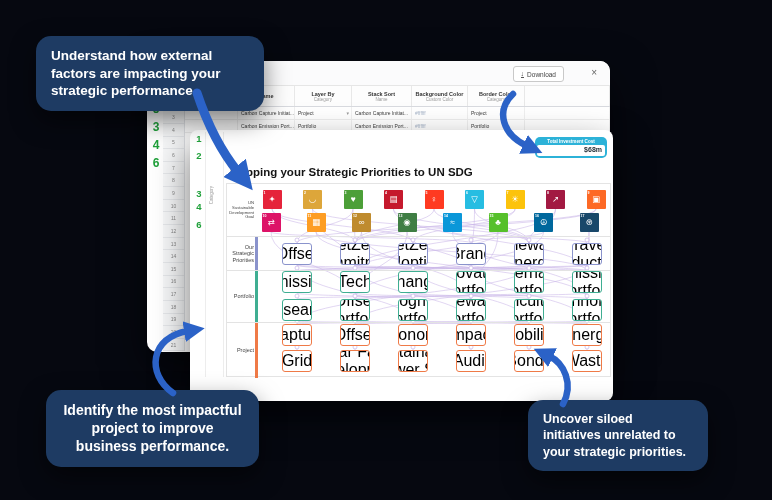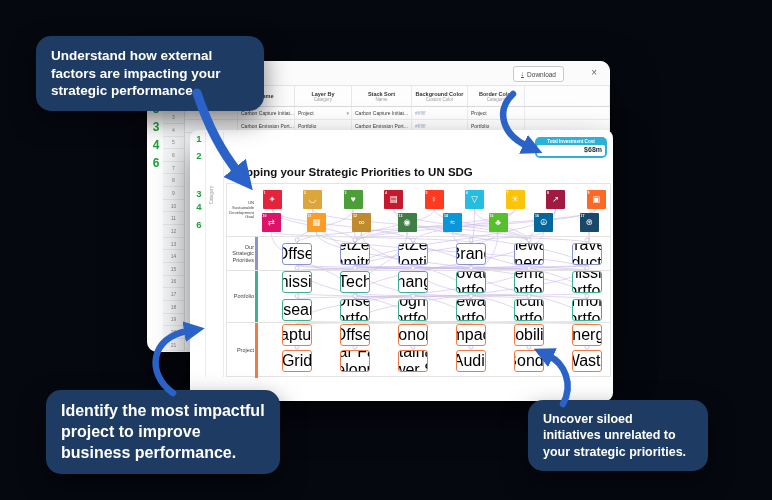--- a/index.html
+++ b/index.html
@@ -4,21 +4,21 @@
 <style>
   html,body{margin:0;padding:0;background:#060810;}
   *{box-sizing:border-box;font-family:"Liberation Sans","DejaVu Sans",sans-serif;}
   .stage{position:relative;width:772px;height:500px;background:#060810;overflow:hidden;}
 
   
   .co{position:absolute;background:#1e3b63;color:#fff;font-weight:bold;border-radius:15px;
       padding:11px 15px;line-height:1.3;box-shadow:0 10px 24px rgba(0,0,0,.5);}
   .co1{left:36px;top:36px;width:228px;font-size:13.5px;}
   .co2{left:540px;top:86px;width:202px;font-size:13px;}
-  .co3{left:46px;top:390px;width:234px;font-size:16px;}
+  .co3{left:46px;top:390px;width:213px;font-size:14px;text-align:center;}
   .co4{left:528px;top:400px;width:180px;font-size:12.5px;}
 
   
   .win1{position:absolute;left:147px;top:61px;width:463px;height:291px;background:#fff;
         border-radius:10px;box-shadow:0 18px 44px rgba(0,0,0,.6);}
   .toolbar{position:absolute;left:0;top:0;right:0;height:25px;background:#fbfbfc;
            border-bottom:1px solid #e6e6e6;border-radius:10px 10px 0 0;}
   .dl-btn{position:absolute;right:46px;top:5px;height:16px;padding:0 7px;background:#fff;
           border:1px solid #c9c9c9;border-radius:3px;font-size:6.5px;color:#444;
           display:flex;align-items:center;gap:3px;}

